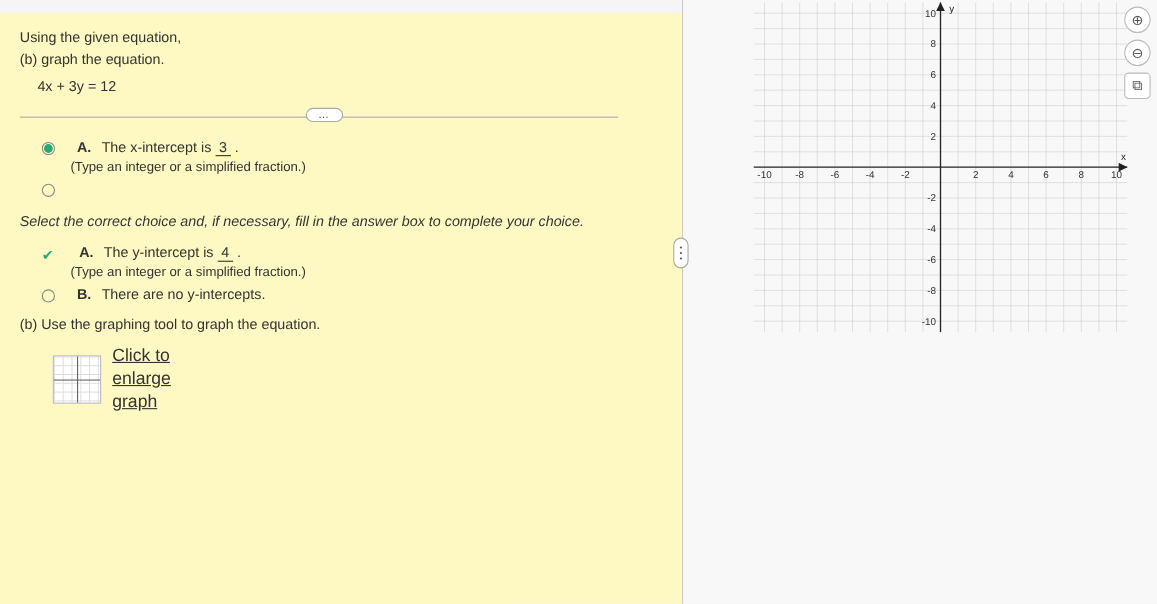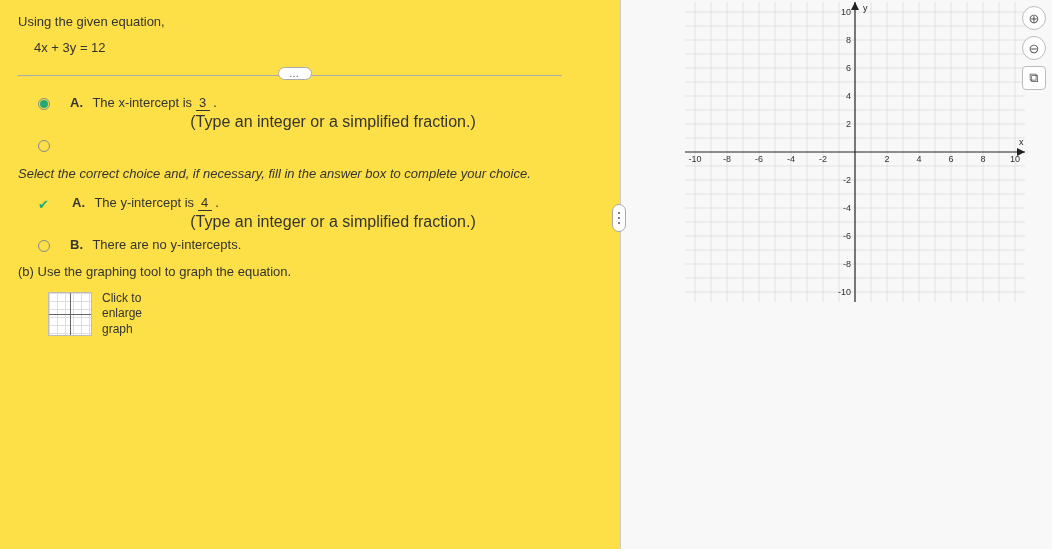--- a/index.html
+++ b/index.html
@@ -13,22 +13,23 @@
     position: relative;
     overflow: hidden;
   }
   .page {
     display: flex;
     height: 100%;
   }
   .left {
     flex: 0 0 620px;
     padding: 12px 18px;
-    background: #fde047;
-    position: relative;
+    background: #fef9c3;
+    position: relative;
+    margin-top: 12px;
   }
   .right {
     flex: 1;
     background: #f8f8f8;
     position: relative;
     border-left: 1px solid #ccc;
   }
   .problem-text { line-height: 1.5; }
   .equation { margin: 8px 0 12px 16px; }
   .divider-wrap {
@@ -60,21 +61,21 @@
     width: 8px; height: 8px; background: #2a7; border-radius: 50%;
   }
   .checkmark {
     width: 14px; height: 14px; margin-top: 2px; flex-shrink: 0;
     color: #2a7; position: relative;
   }
   .checkmark::after { content: '✔'; font-size: 13px; }
   .opt-label { font-weight: bold; margin-right: 6px; }
   .opt-text { display: inline; }
   .hint {
-    margin-left: 46px; font-size: 16px; color: #333; text-align: center;
+    margin-left: 46px; font-size: 12px; color: #333;
   }
   .answer-val {
     display: inline-block; min-width: 14px; text-align: center;
     border-bottom: 1px solid #333;
   }
   .instr { margin: 14px 0 14px 0; font-style: italic; }
   .sub-b { margin: 12px 0; }
   .graph-thumb-wrap {
     display: flex; align-items: center; gap: 10px;
     margin-left: 30px; margin-top: 6px;
@@ -85,21 +86,21 @@
       linear-gradient(#ddd 1px, transparent 1px),
       linear-gradient(90deg, #ddd 1px, transparent 1px);
     background-size: 8px 8px;
     position: relative; cursor: pointer;
   }
   .graph-thumb::before, .graph-thumb::after {
     content:''; position:absolute; background:#666;
   }
   .graph-thumb::before { left:50%; top:0; bottom:0; width:1px; }
   .graph-thumb::after  { top:50%; left:0; right:0; height:1px; }
-  .thumb-label { font-size: 12px; line-height: 1.3; }
+  .thumb-label { font-size: 16px; line-height: 1.3; text-decoration: underline; }
   .vert-dots {
     position: absolute; right: -6px; top: 204px;
     width: 14px; height: 28px; border: 1px solid #aaa; border-radius: 8px;
     background: #fff; display:flex; flex-direction:column;
     justify-content:center; align-items:center; gap:3px; cursor:pointer; z-index: 5;
   }
   .vert-dots span { width:2px; height:2px; background:#555; border-radius:50%; }
   .move-cursor {
     position: absolute; right: -24px; top: 238px;
     font-size: 16px; color: #444; cursor: move;
@@ -121,20 +122,21 @@
   }
   .ctrl-btn.sq { border-radius: 4px; }
 </style>
 </head>
 <body>
 
 <div class="page">
   <div class="left">
     <div class="problem-text">
       <div>Using the given equation,</div>
+      <div>(b) graph the equation.</div>
     </div>
     <div class="equation">4x + 3y = 12</div>
 
     <div class="divider-wrap">
       <div class="divider-line"></div>
       <div class="divider-pill">…</div>
     </div>
 
     <div class="option-row">
       <div class="radio checked"></div>

